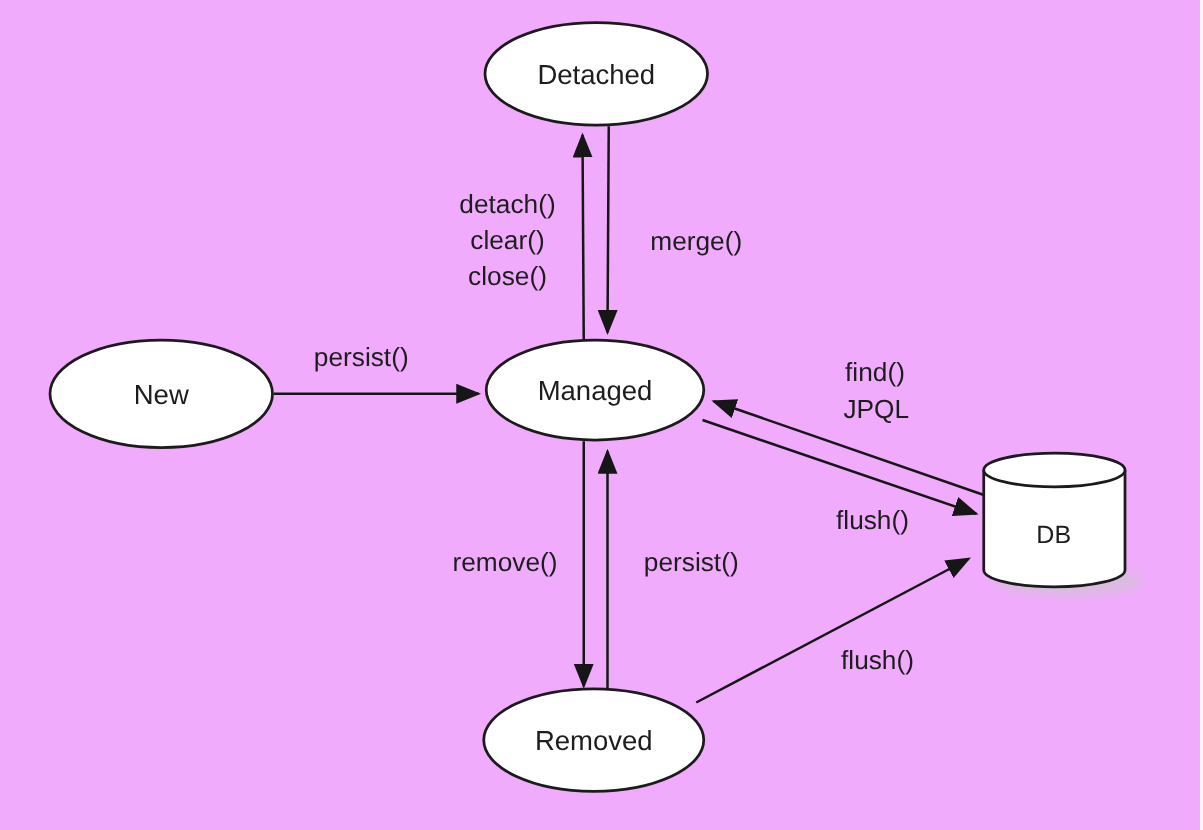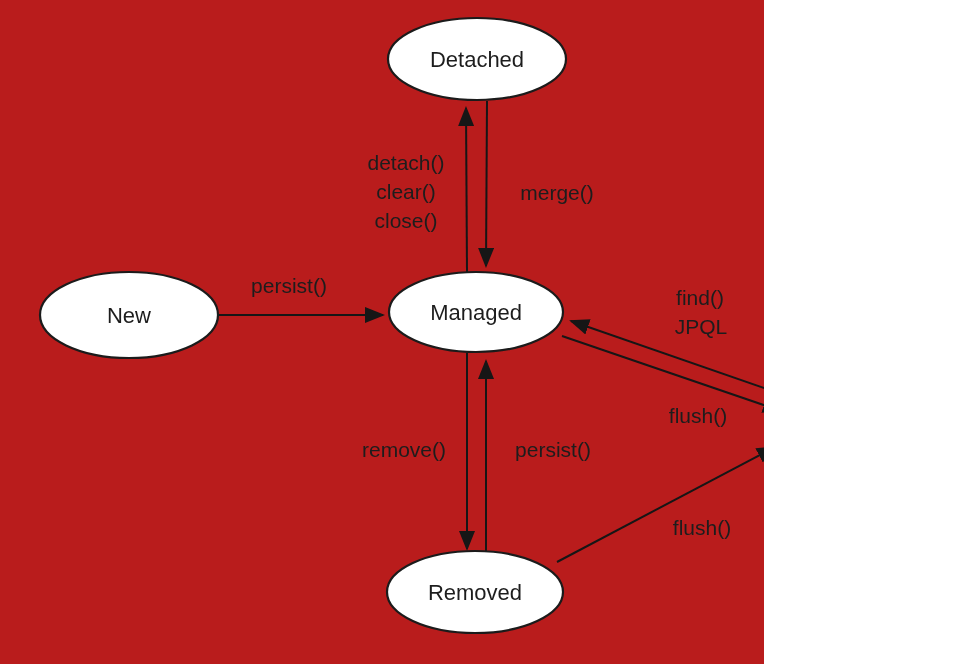--- a/index.html
+++ b/index.html
@@ -2,23 +2,23 @@
 <html><head>
 <meta charset="utf-8">
 <style>
   html, body {
     margin: 0;
     padding: 0;
     background: #ffffff;
   }
   .stage {
     position: relative;
-    width: 764px;
+    width: 960px;
     height: 664px;
-    background: #b91c1c;
+    background: #f0abfc;
     overflow: hidden;
     font-family: "Liberation Sans", "DejaVu Sans", sans-serif;
     text-align: right;
   }
   svg { display: block; }
   .node-ellipse {
     fill: #ffffff;
     stroke: #1b1b1b;
     stroke-width: 2.2;
   }

